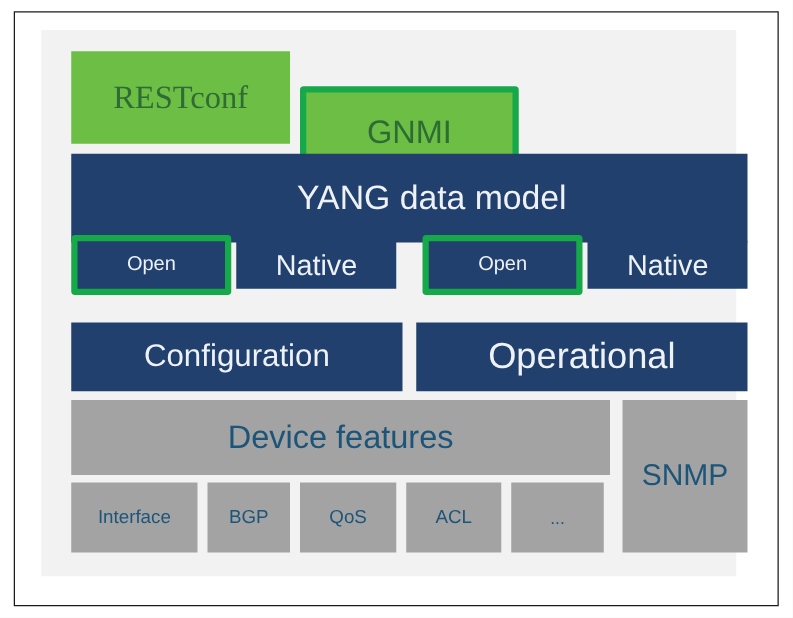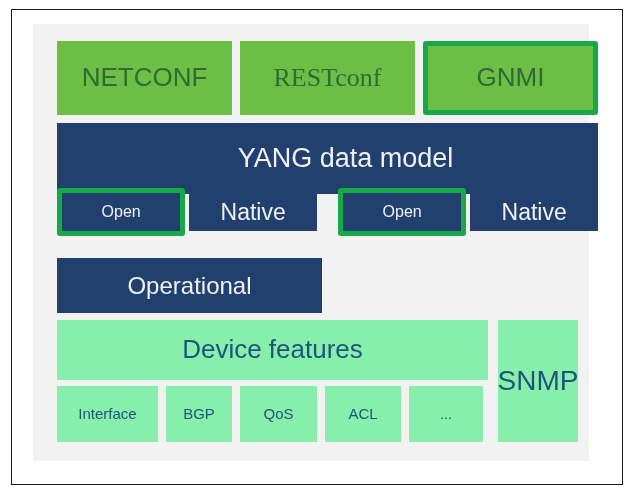--- a/index.html
+++ b/index.html
@@ -57,42 +57,42 @@
   
   .cell.green {
     background: #6cbe45;
     color: #2f6b35;
   }
   .cell.navy {
     background: #21406d;
     color: #eef2f7;
   }
   .cell.cyan {
-    background: #86efac;
+    background: #a3a3a3;
     color: #1c5579;
     text-align: center;
   }
 
   
   .hl {
     box-sizing: border-box;
     background: #16a94a;
     padding: 5px;
     border-radius: 3px;
     display: flex;
   }
   .hl > .cell { width: 100%; height: 100%; }
 
   
   #row-protocols {
     left: 24px; top: 17px;
     width: 541px; height: 74px;
   }
   #row-protocols .slot { margin-right: 8px; }
-  #row-protocols .slot:last-child { margin-right: 0; }
+  #row-protocols .slot:last-child { margin-right: 0; margin-top: 28px; }
   #cell-netconf  { width: 175px; height: 74px; font-size: 26px; }
   #cell-restconf { width: 175px; height: 74px; font-size: 26px; font-family: Liberation Serif, serif; }
   #gnmi-wrap     { width: 175px; height: 74px; }
   #cell-gnmi     { font-size: 26px; }
 
   
   #row-yang {
     left: 24px; top: 99px;
     width: 541px; height: 71px;
   }
@@ -107,21 +107,21 @@
   #cell-native1 { width: 134px; height: 38px; margin-top: 5px; font-size: 23px; margin-right: 21px; }
   #open2-wrap { width: 134px; height: 48px; margin-right: 4px; }
   #cell-native2 { width: 134px; height: 38px; margin-top: 5px; font-size: 23px; }
 
   
   #row-datastores {
     left: 24px; top: 234px;
     width: 541px; height: 55px;
   }
   #cell-configuration { width: 265px; height: 55px; font-size: 25px; margin-right: 11px; }
-  #cell-operational   { width: 265px; height: 55px; font-size: 24px; }
+  #cell-operational   { width: 265px; height: 55px; font-size: 29px; }
 
   
   #row-features {
     left: 24px; top: 296px;
     width: 541px; height: 122px;
   }
   #features-col { width: 431px; height: 122px; position: relative; }
   #cell-device-features {
     width: 431px; height: 60px; font-size: 26px;
     position: absolute; left: 0; top: 0;
@@ -137,36 +137,33 @@
     font-size: 15px;
   }
   #feature-chips .cell:last-child { margin-right: 0; }
   #feature-chips .cell.w-interface { width: 101px; }
   #feature-chips .cell.w-bgp       { width: 66px; }
   #feature-chips .cell.w-qos       { width: 77px; }
   #feature-chips .cell.w-acl       { width: 76px; }
   #feature-chips .cell.w-more      { width: 74px; font-size: 14px; }
 
   #cell-snmp {
-    width: 80px; height: 122px; font-size: 28px;
+    width: 100px; height: 122px; font-size: 24px;
     margin-left: 10px;
   }
 </style>
 </head>
 <body>
 
 <div id="figure-frame">
 
   <div id="diagram-panel">
 
     <div class="row" id="row-protocols">
 
-      <div class="slot">
-        <div class="cell green" id="cell-netconf">NETCONF</div>
-      </div>
 
       <div class="slot">
         <div class="cell green" id="cell-restconf">RESTconf</div>
       </div>
 
       <div class="slot hl" id="gnmi-wrap">
         <div class="cell green" id="cell-gnmi">GNMI</div>
       </div>
 
     </div>
@@ -185,20 +182,21 @@
 
       <div class="hl" id="open2-wrap">
         <div class="cell navy">Open</div>
       </div>
 
       <div class="cell navy" id="cell-native2">Native</div>
 
     </div>
 
     <div class="row" id="row-datastores">
+      <div class="cell navy" id="cell-configuration">Configuration</div>
       <div class="cell navy" id="cell-operational">Operational</div>
     </div>
 
     <div class="row" id="row-features">
 
       <div id="features-col">
 
         <div class="cell cyan" id="cell-device-features">Device features</div>
 
         <div id="feature-chips">

